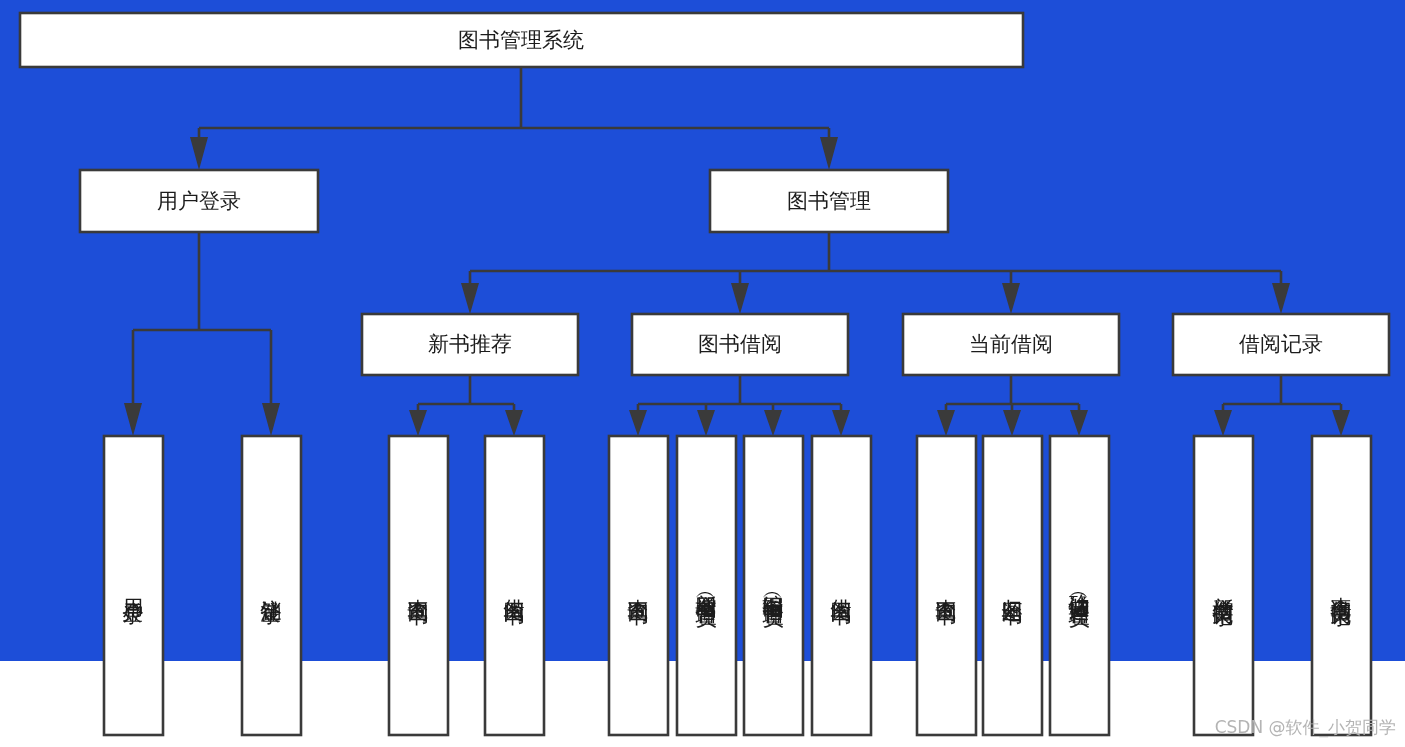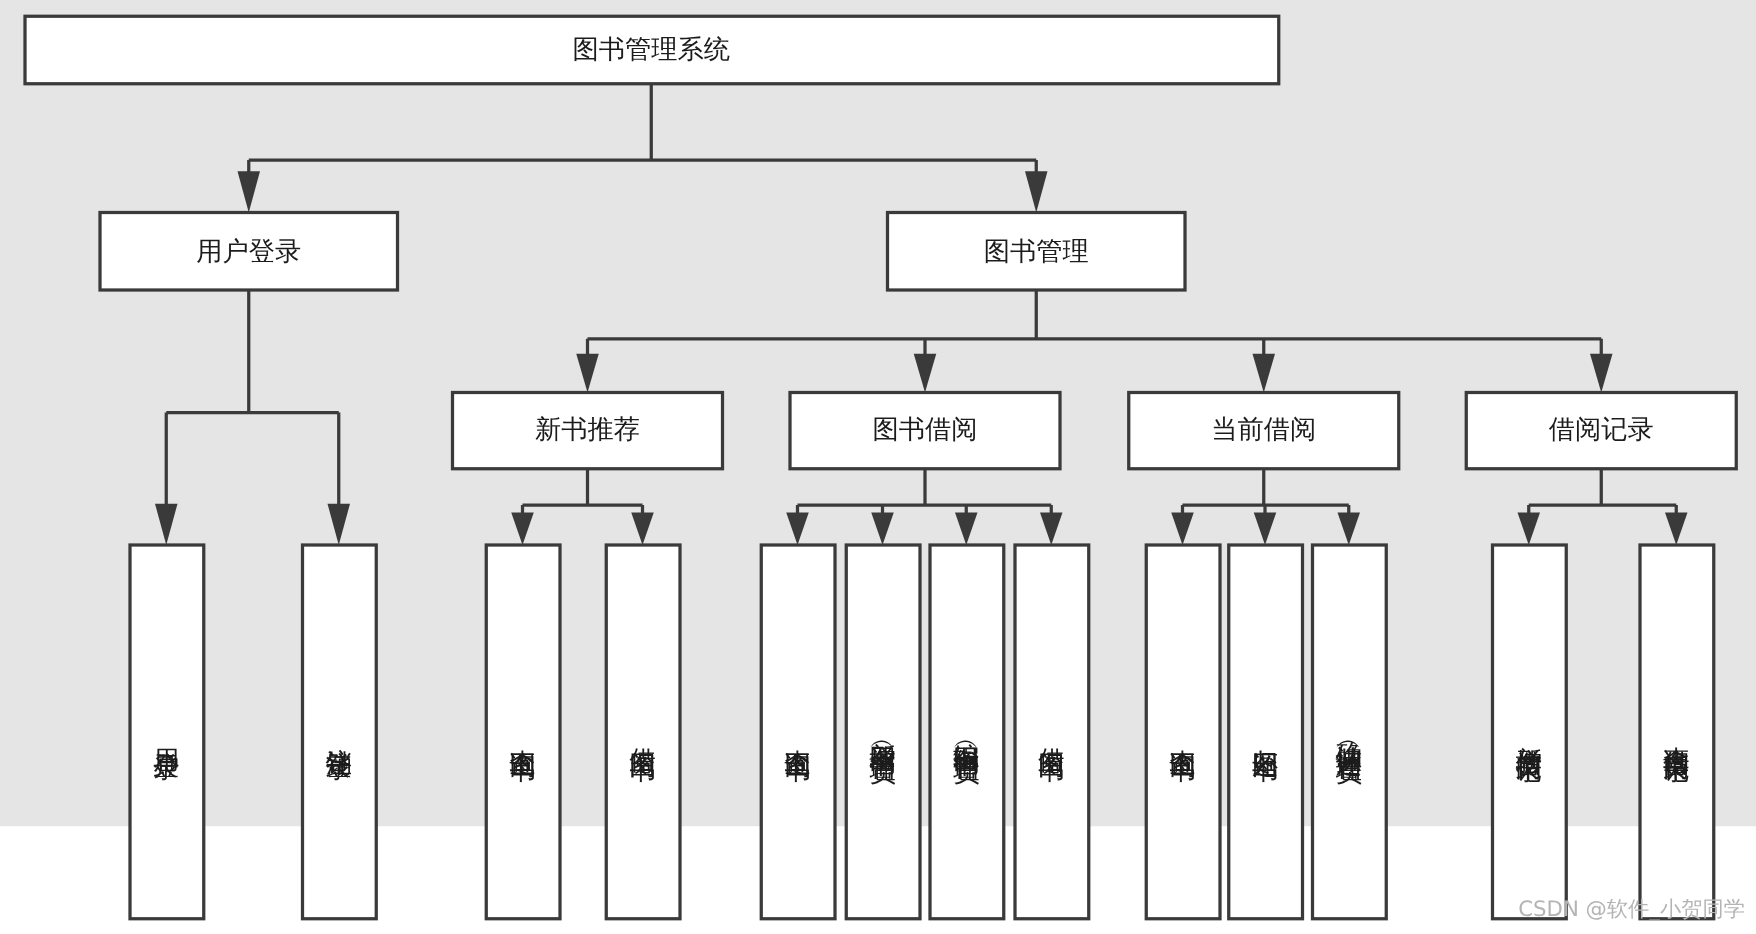--- a/index.html
+++ b/index.html
@@ -10,21 +10,21 @@
   body {
     width: 1405px;
     height: 747px;
     overflow: hidden;
     font-family: "DejaVu Sans", "Liberation Sans", sans-serif;
   }
   #diagram-root {
     position: relative;
     width: 1405px;
     height: 661px;
-    background: #e5e5e5;
+    background: #1d4ed8;
   }
   svg.diagram-canvas {
     position: absolute;
     top: 0;
     left: 0;
     width: 1405px;
     height: 747px;
     display: block;
   }
   .node-box {

